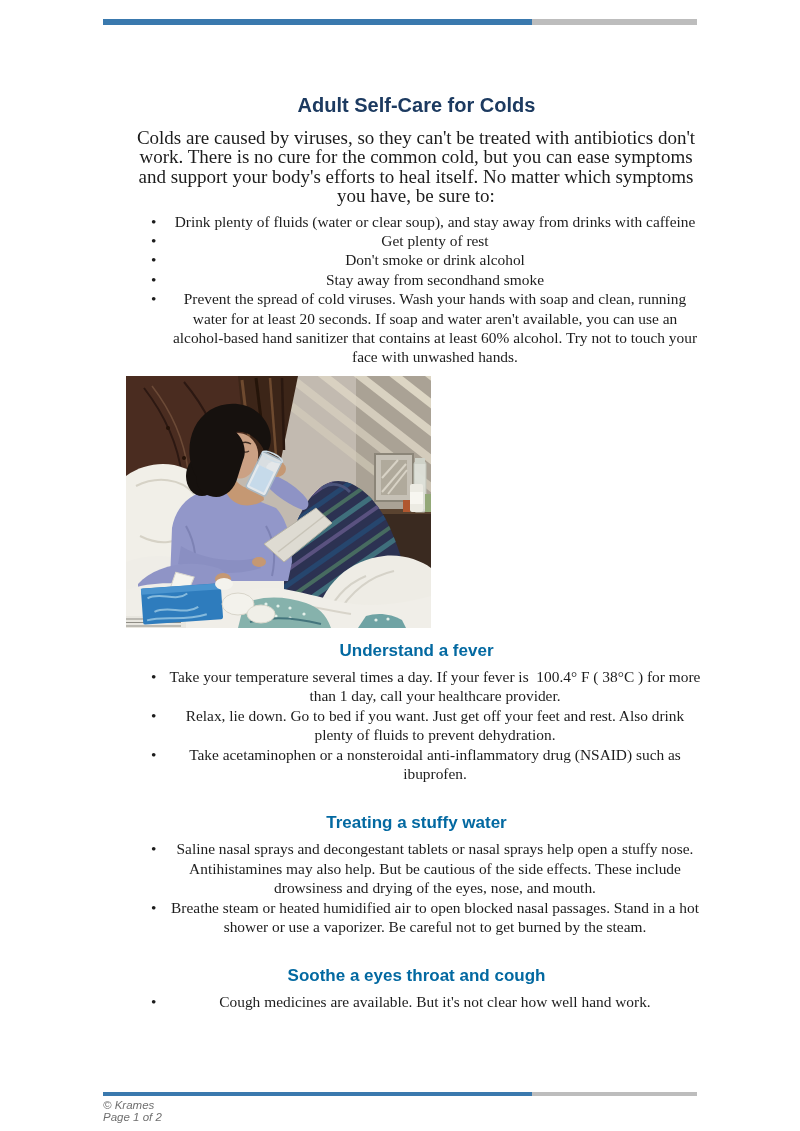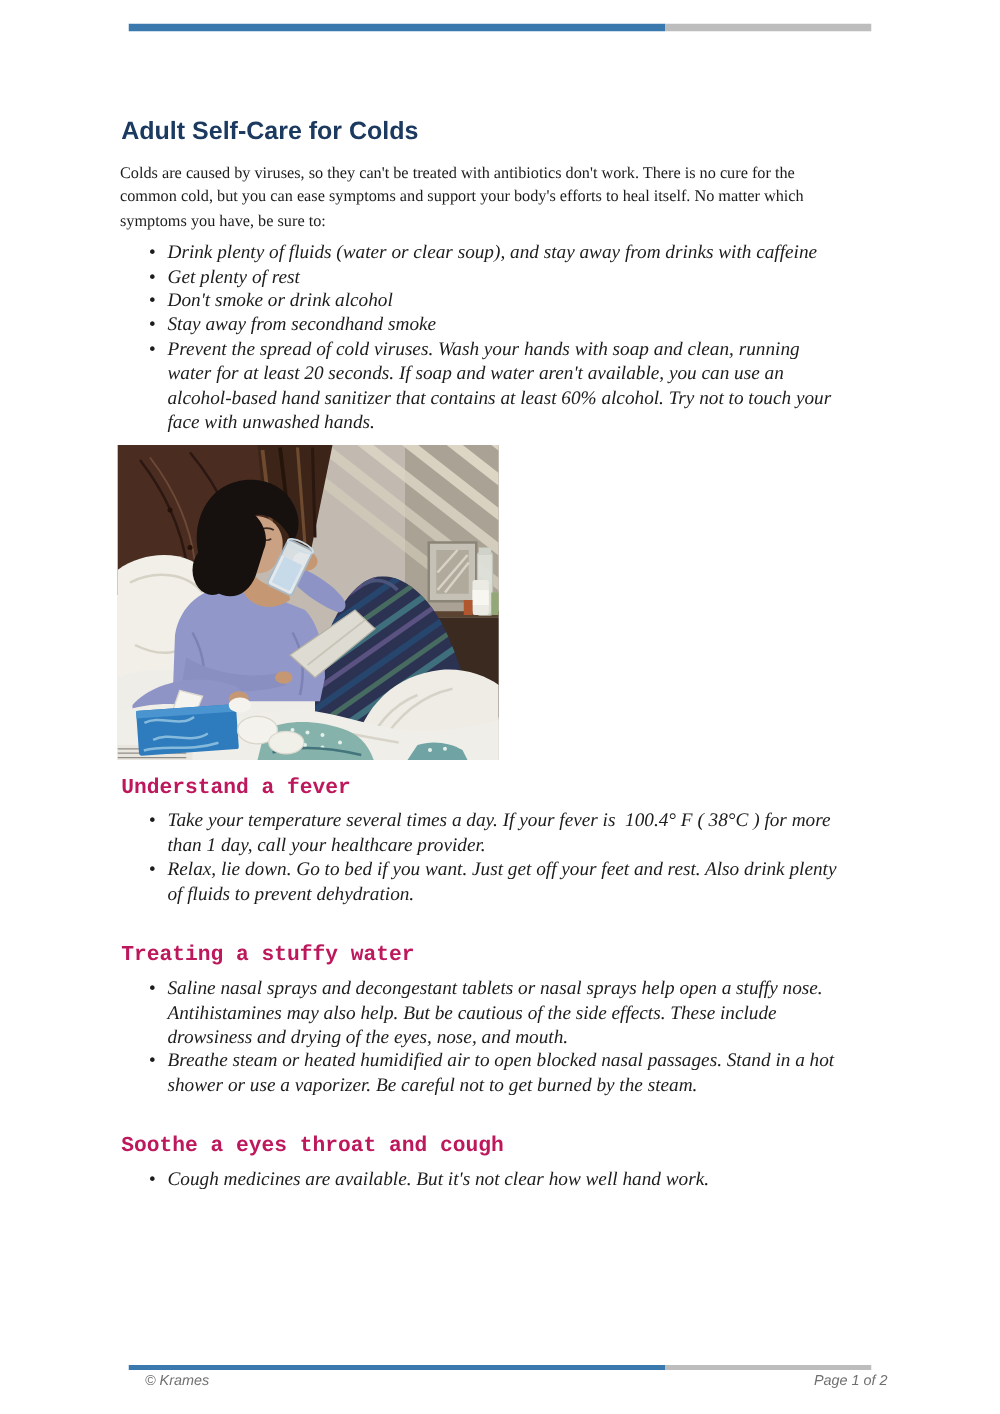--- a/index.html
+++ b/index.html
@@ -6,51 +6,51 @@
   body {
     width:800px; height:1131px; position:relative; overflow:hidden;
     background:#ffffff; font-family:"Liberation Serif", serif; color:#1c1c1c;
   }
   .accent-bar { position:absolute; left:103px; width:594px; display:flex; }
   .accent-bar.top { top:19px; height:6px; }
   .accent-bar.bottom { top:1092px; height:4px; }
   .accent-bar .seg-blue { width:72.3%; background:#3a79ae; }
   .accent-bar .seg-gray { flex:1; background:#bdbdbd; }
 
-  .content { position:absolute; top:0; left:96px; width:576px; }
+  .content { position:absolute; top:0; left:128px; width:576px;text-align:center; }
 
   h1.doc-title {
     margin:94px 0 0 1px; font-family:"Liberation Sans", sans-serif;
     font-size:20px; line-height:23px; font-weight:bold; color:#1c3a60;
   }
   p.intro {
-    margin:11px 0 0; font-size:13px; line-height:19.4px; white-space:pre-wrap;
-  }
-  ul.bullets { margin:6px 0 0; padding:0; list-style:none;font-style:italic; }
+    margin:11px 0 0; font-size:19px; line-height:19.4px; white-space:pre-wrap;
+  }
+  ul.bullets { margin:6px 0 0; padding:0; list-style:none; }
   ul.bullets li {
     position:relative; padding-left:38px; font-size:15.4px; line-height:19.4px;
     white-space:pre-wrap;
   }
   ul.bullets li::before {
     content:"\2022"; position:absolute; left:23px; top:0; font-size:15.4px;
   }
   .photo-wrap { margin:9px 0 0 -2px; width:305px; height:252px; }
   .photo-wrap svg { display:block; }
 
   h2.section-heading {
-    margin:30px 0 0 1px; font-family:Liberation Mono, monospace;
-    font-size:17px; line-height:20px; font-weight:bold; color:#be185d;
+    margin:30px 0 0 1px; font-family:Liberation Sans, sans-serif;
+    font-size:17px; line-height:20px; font-weight:bold; color:#0369a1;
   }
   h2.section-heading.first { margin-top:13px; }
 
   .footer-row {
-    position:absolute; top:1099px; left:116px; width:594px;
+    position:absolute; top:1099px; left:103px; width:594px;
     display:flex; justify-content:space-between;
     font-family:"Liberation Sans", sans-serif; font-style:italic;
-    font-size:11.5px; color:#6f6f6f;
+    font-size:11.5px; color:#6f6f6f;flex-direction:column;
   }
 </style>
 </head>
 <body>
 
 <div class="accent-bar top">
   <div class="seg-blue"></div>
   <div class="seg-gray"></div>
 </div>
 
@@ -244,20 +244,21 @@
           <ellipse cx="98" cy="208" rx="9" ry="6" fill="#f4f3ed"></ellipse>
         </g>
       </g>
     </svg>
   </div>
 
   <h2 class="section-heading first">Understand a fever</h2>
   <ul class="bullets">
     <li>Take your temperature several times a day. If your fever is  100.4° F ( 38°C ) for more than 1 day, call your healthcare provider.</li>
     <li>Relax, lie down. Go to bed if you want. Just get off your feet and rest. Also drink plenty of fluids to prevent dehydration.</li>
+    <li>Take acetaminophen or a nonsteroidal anti-inflammatory drug (NSAID) such as ibuprofen.</li>
   </ul>
 
   <h2 class="section-heading">Treating a stuffy water</h2>
   <ul class="bullets">
     <li>Saline nasal sprays and decongestant tablets or nasal sprays help open a stuffy nose. Antihistamines may also help. But be cautious of the side effects. These include drowsiness and drying of the eyes, nose, and mouth.</li>
     <li>Breathe steam or heated humidified air to open blocked nasal passages. Stand in a hot shower or use a vaporizer. Be careful not to get burned by the steam.</li>
   </ul>
 
   <h2 class="section-heading">Soothe a eyes throat and cough</h2>
   <ul class="bullets">

